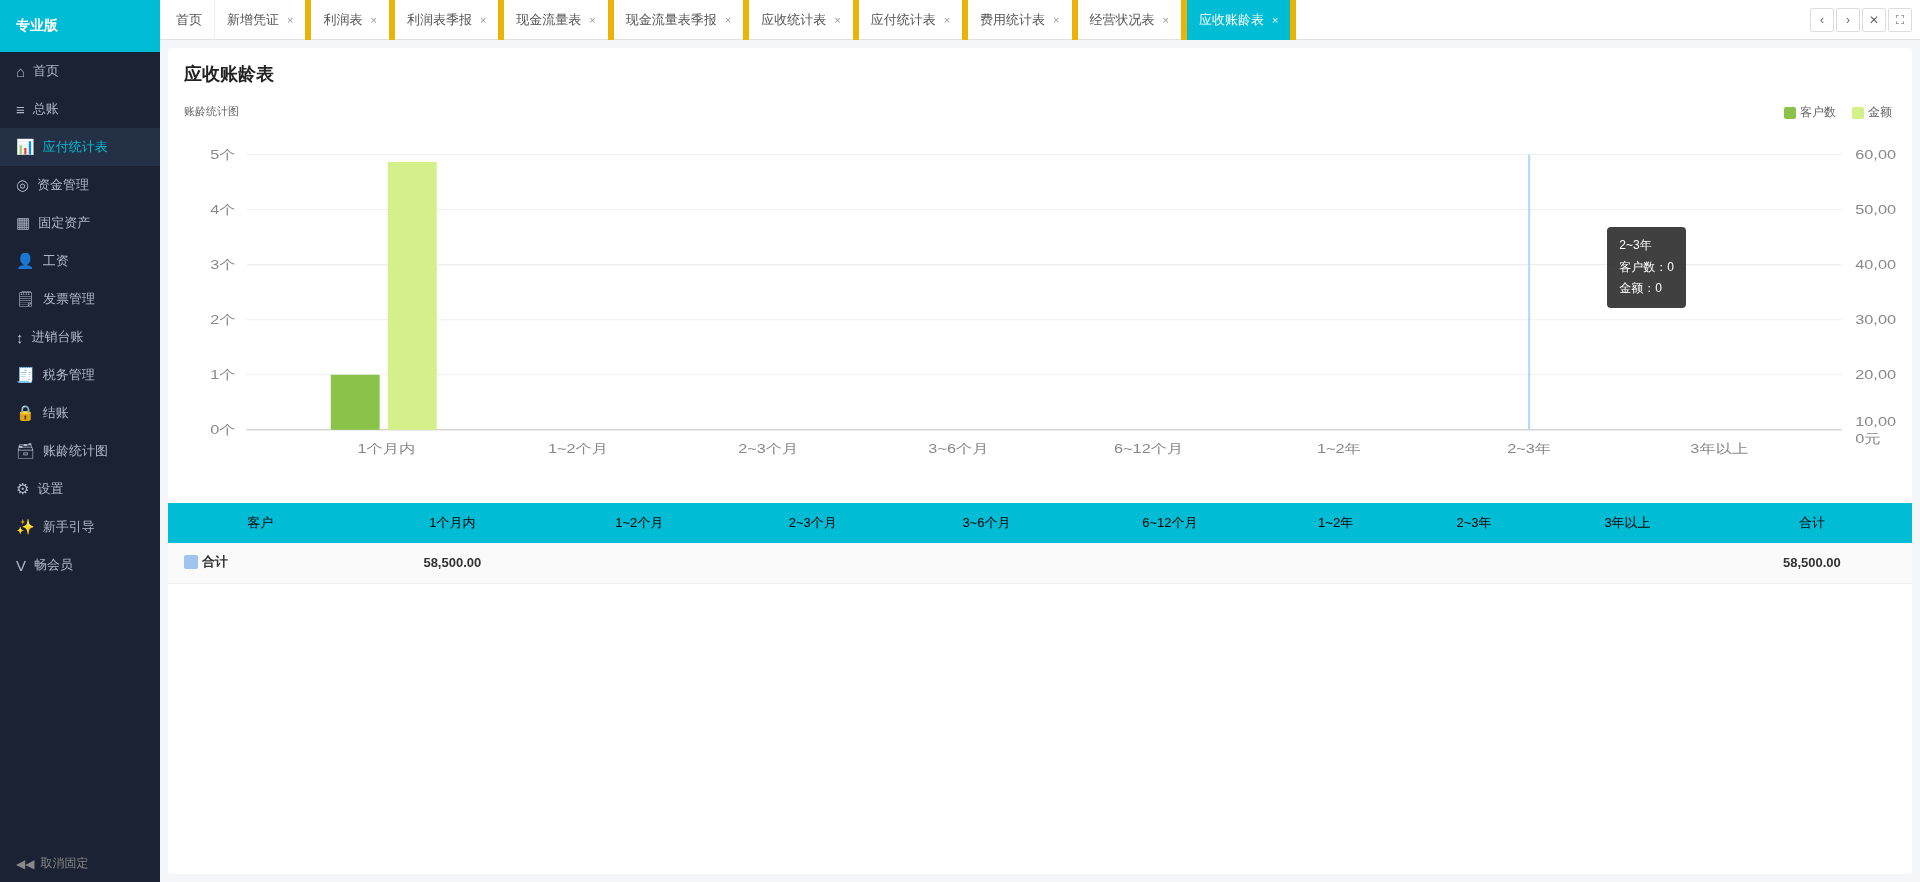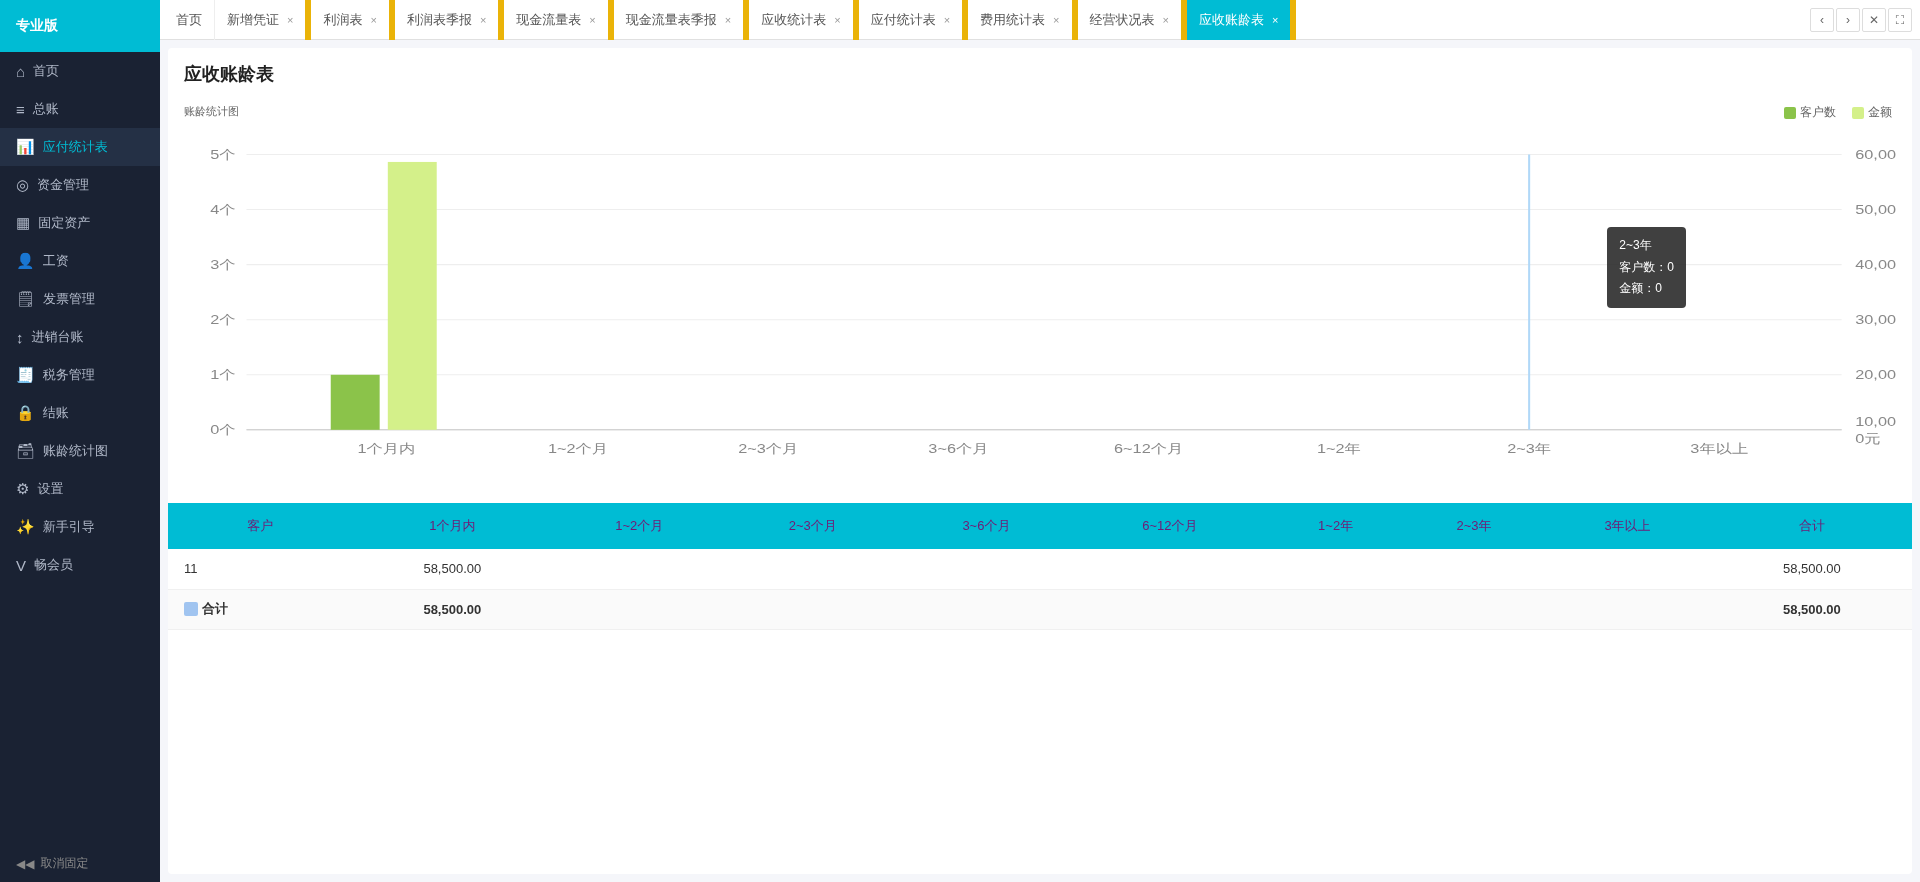--- a/index.html
+++ b/index.html
@@ -218,22 +218,22 @@
     }
 
     
     .data-table {
       width: 100%;
       border-collapse: collapse;
       font-size: 13px;
     }
     .data-table thead tr {
       background: #00bcd4;
-      color: #701a75;
-      height: 46px;
+      color: #000000;
+      height: 40px;
     }
     .data-table thead th {
       text-align: center;
       font-weight: 500;
       padding: 0 8px;
     }
     .data-table tbody tr {
       height: 40px;
       border-bottom: 1px solid #f0f0f0;
     }
@@ -469,32 +469,20 @@
           <th>2~3个月</th>
           <th>3~6个月</th>
           <th>6~12个月</th>
           <th>1~2年</th>
           <th>2~3年</th>
           <th>3年以上</th>
           <th>合计</th>
         </tr>
       </thead>
       <tbody>
-        <tr>
-          <td>11</td>
-          <td>58,500.00</td>
-          <td></td>
-          <td></td>
-          <td></td>
-          <td></td>
-          <td></td>
-          <td></td>
-          <td></td>
-          <td>58,500.00</td>
-        </tr>
         <tr class="total-row">
           <td>
             <span class="total-icon">
               <span class="total-icon-sq"></span>
               <span>合计</span>
             </span>
           </td>
           <td>58,500.00</td>
           <td></td>
           <td></td>

